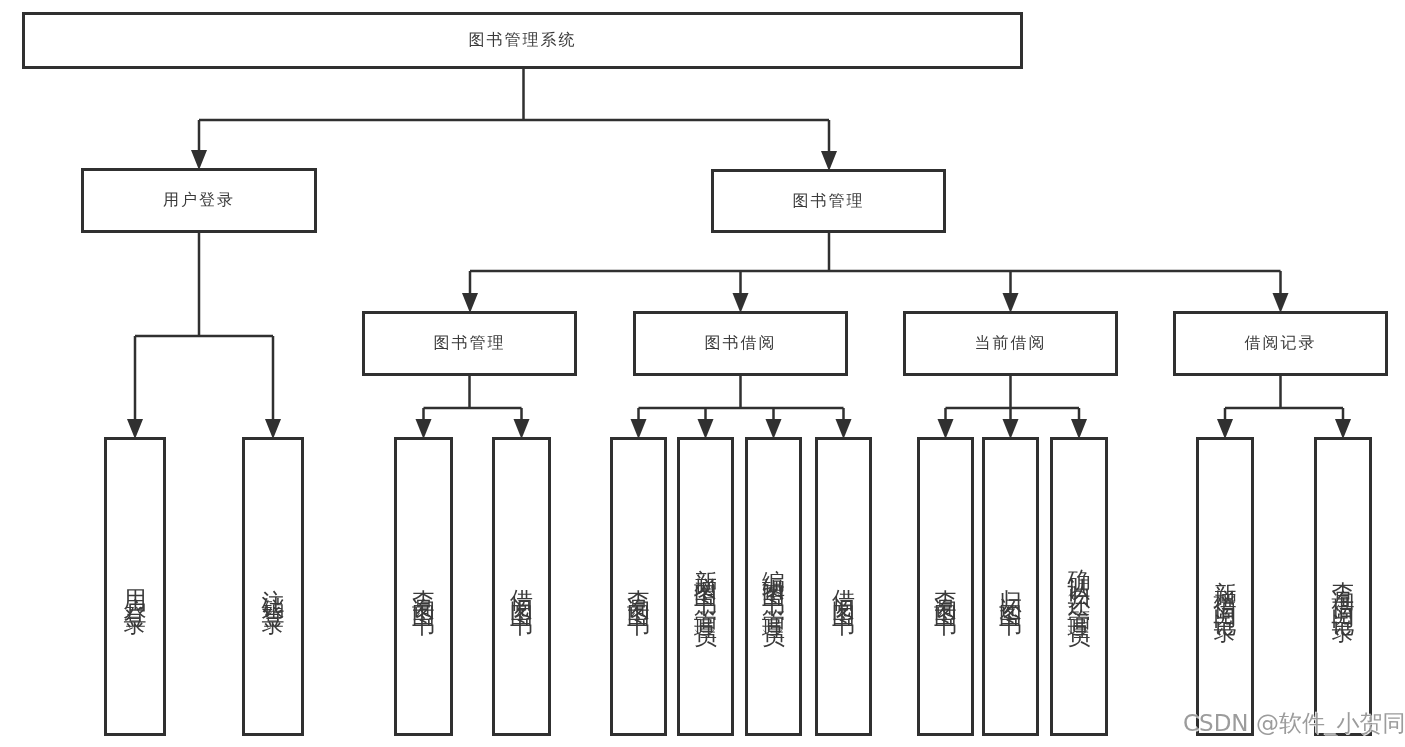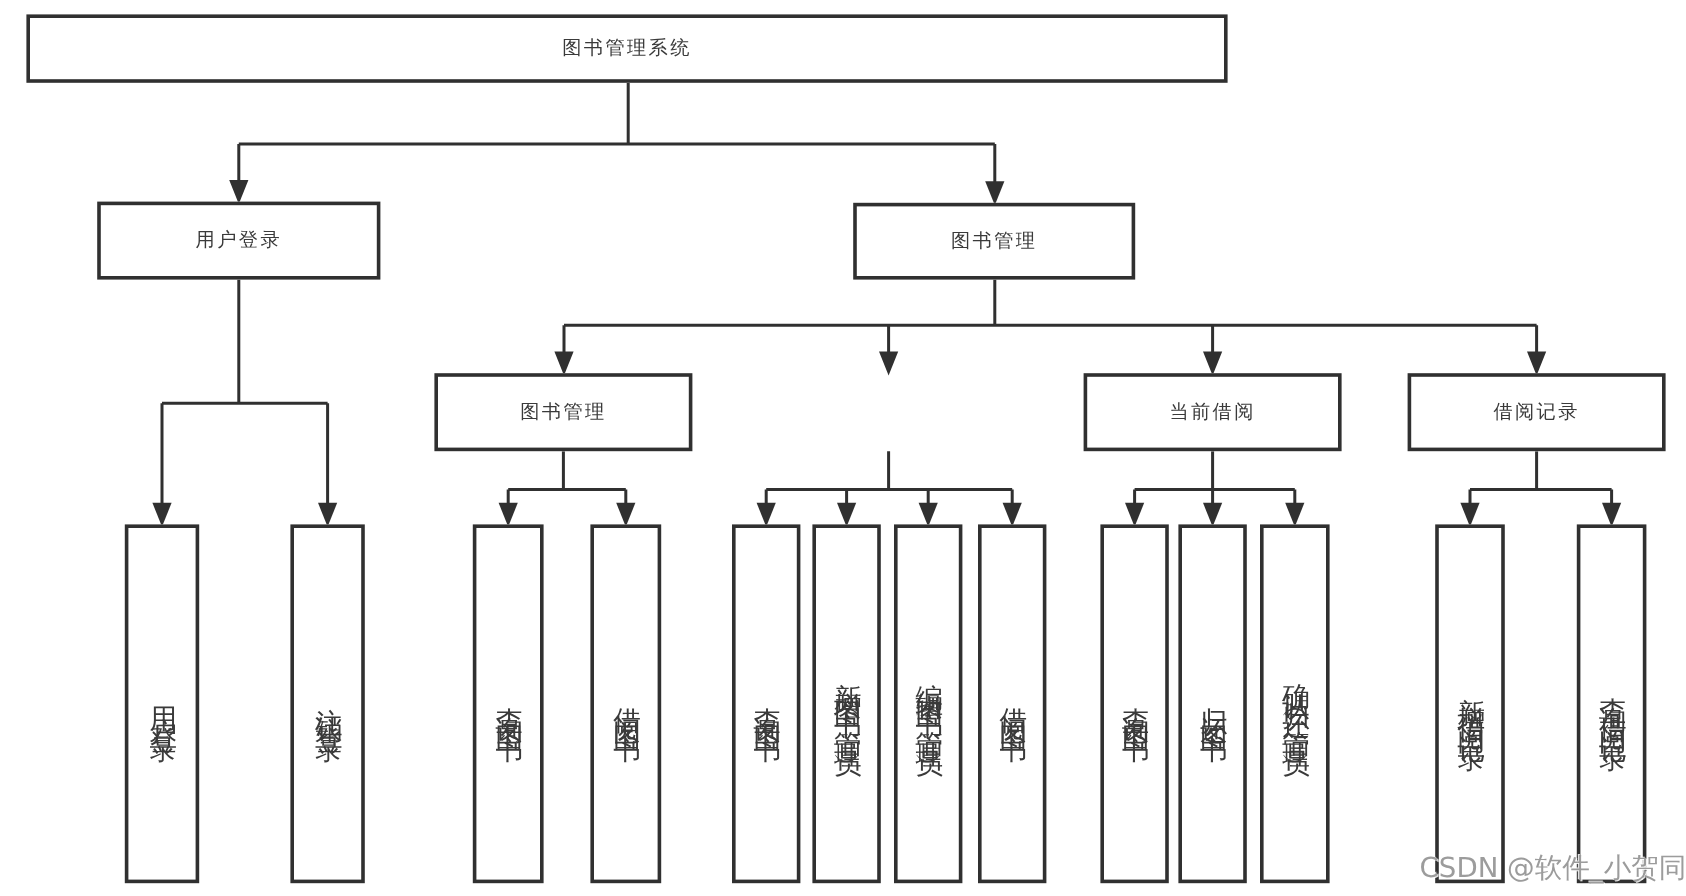--- a/index.html
+++ b/index.html
@@ -92,20 +92,23 @@
   <div class="node" style="left:81px;top:168px;width:236px;height:65px">
     <span class="hlabel">用户登录</span>
   </div>
   <div class="node" style="left:711px;top:169px;width:235px;height:64px">
     <span class="hlabel">图书管理</span>
   </div>
 
   <div class="node" style="left:362px;top:311px;width:215px;height:65px">
     <span class="hlabel">图书管理</span>
   </div>
+  <div class="node" style="left:633px;top:311px;width:215px;height:65px">
+    <span class="hlabel">图书借阅</span>
+  </div>
   <div class="node" style="left:903px;top:311px;width:215px;height:65px">
     <span class="hlabel">当前借阅</span>
   </div>
   <div class="node" style="left:1173px;top:311px;width:215px;height:65px">
     <span class="hlabel">借阅记录</span>
   </div>
 
   <div class="node leaf" style="left:104px;top:437px;width:62px;height:299px">
     <span class="vlabel">用户登录</span>
   </div>

